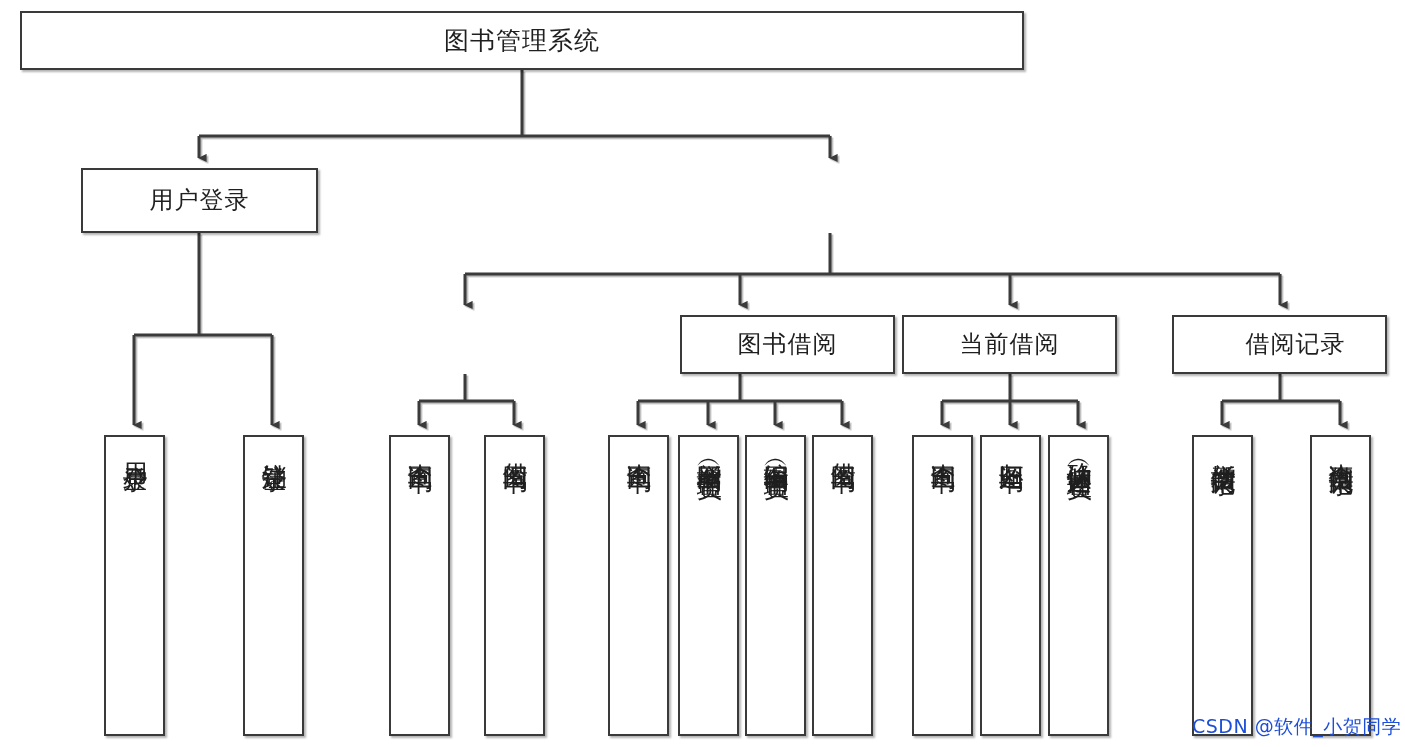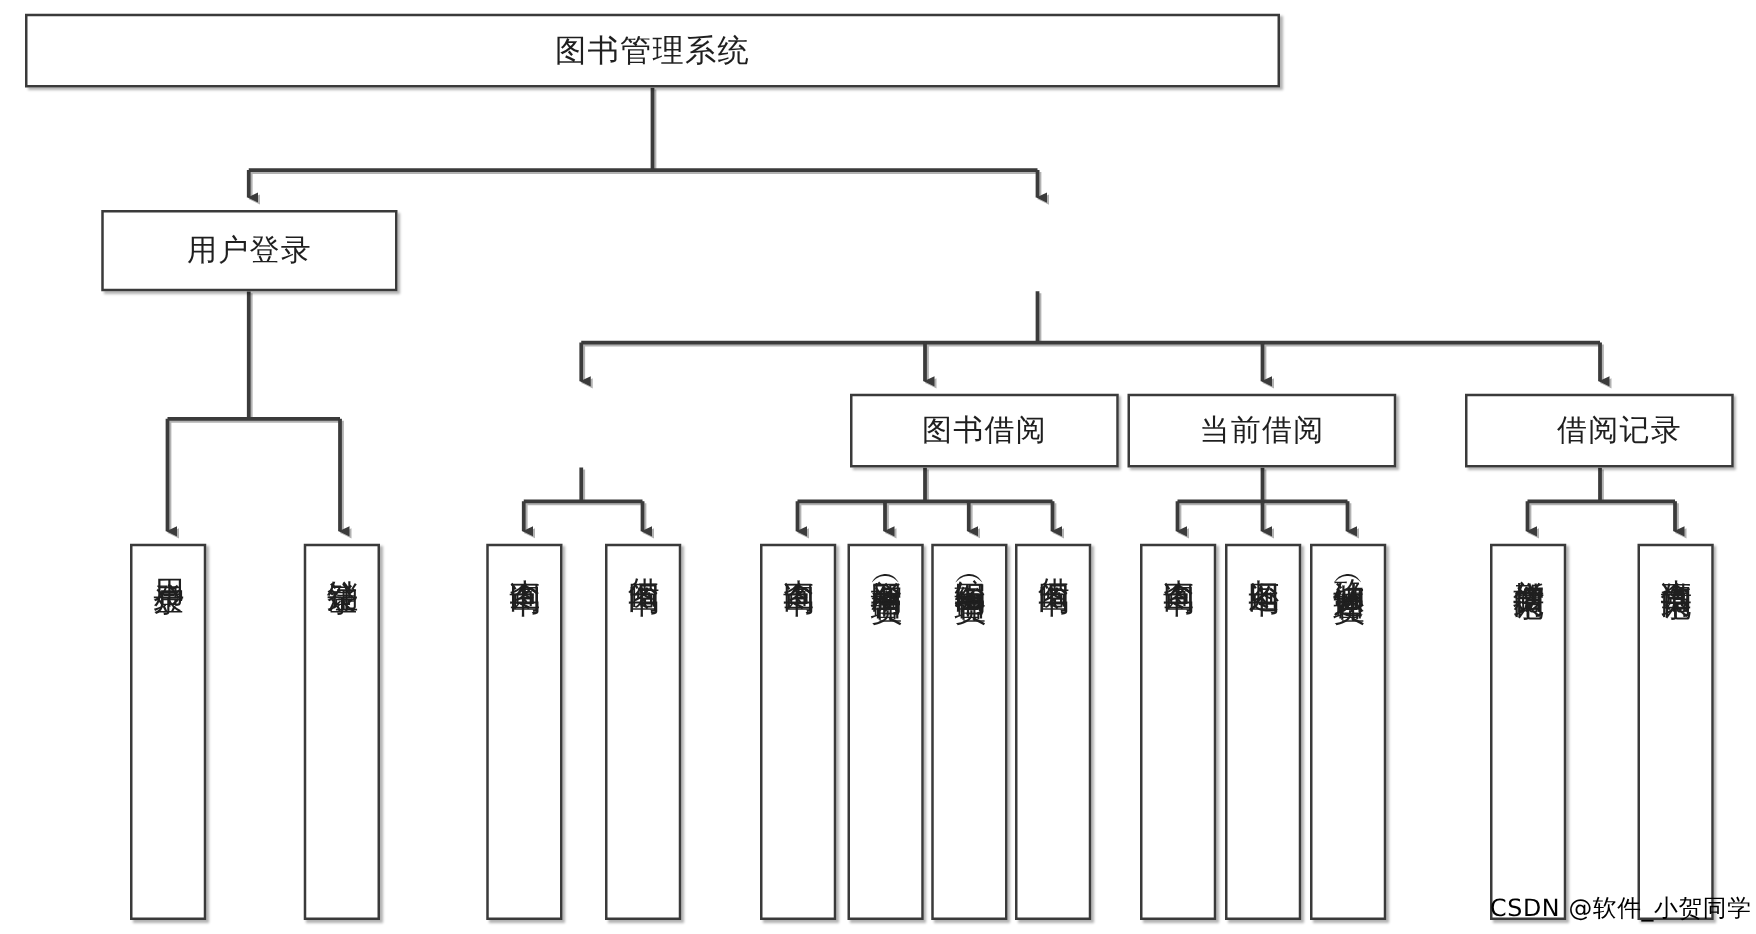--- a/index.html
+++ b/index.html
@@ -68,21 +68,21 @@
     max-height: 284px;
   }
   .node.leaf.tall-label .node-label {
     max-height: 288px;
   }
   #watermark {
     position: absolute;
     left: 1192px;
     top: 714px;
     font-size: 19px;
-    color: #000000;
+    color: #1d4ed8;
     letter-spacing: 0.5px;
     white-space: nowrap;
   }
 </style>
 </head>
 <body>
 
 <div id="diagram-root">
 
   <svg id="wire-layer" viewBox="0 0 1405 747" width="1405" height="747">

